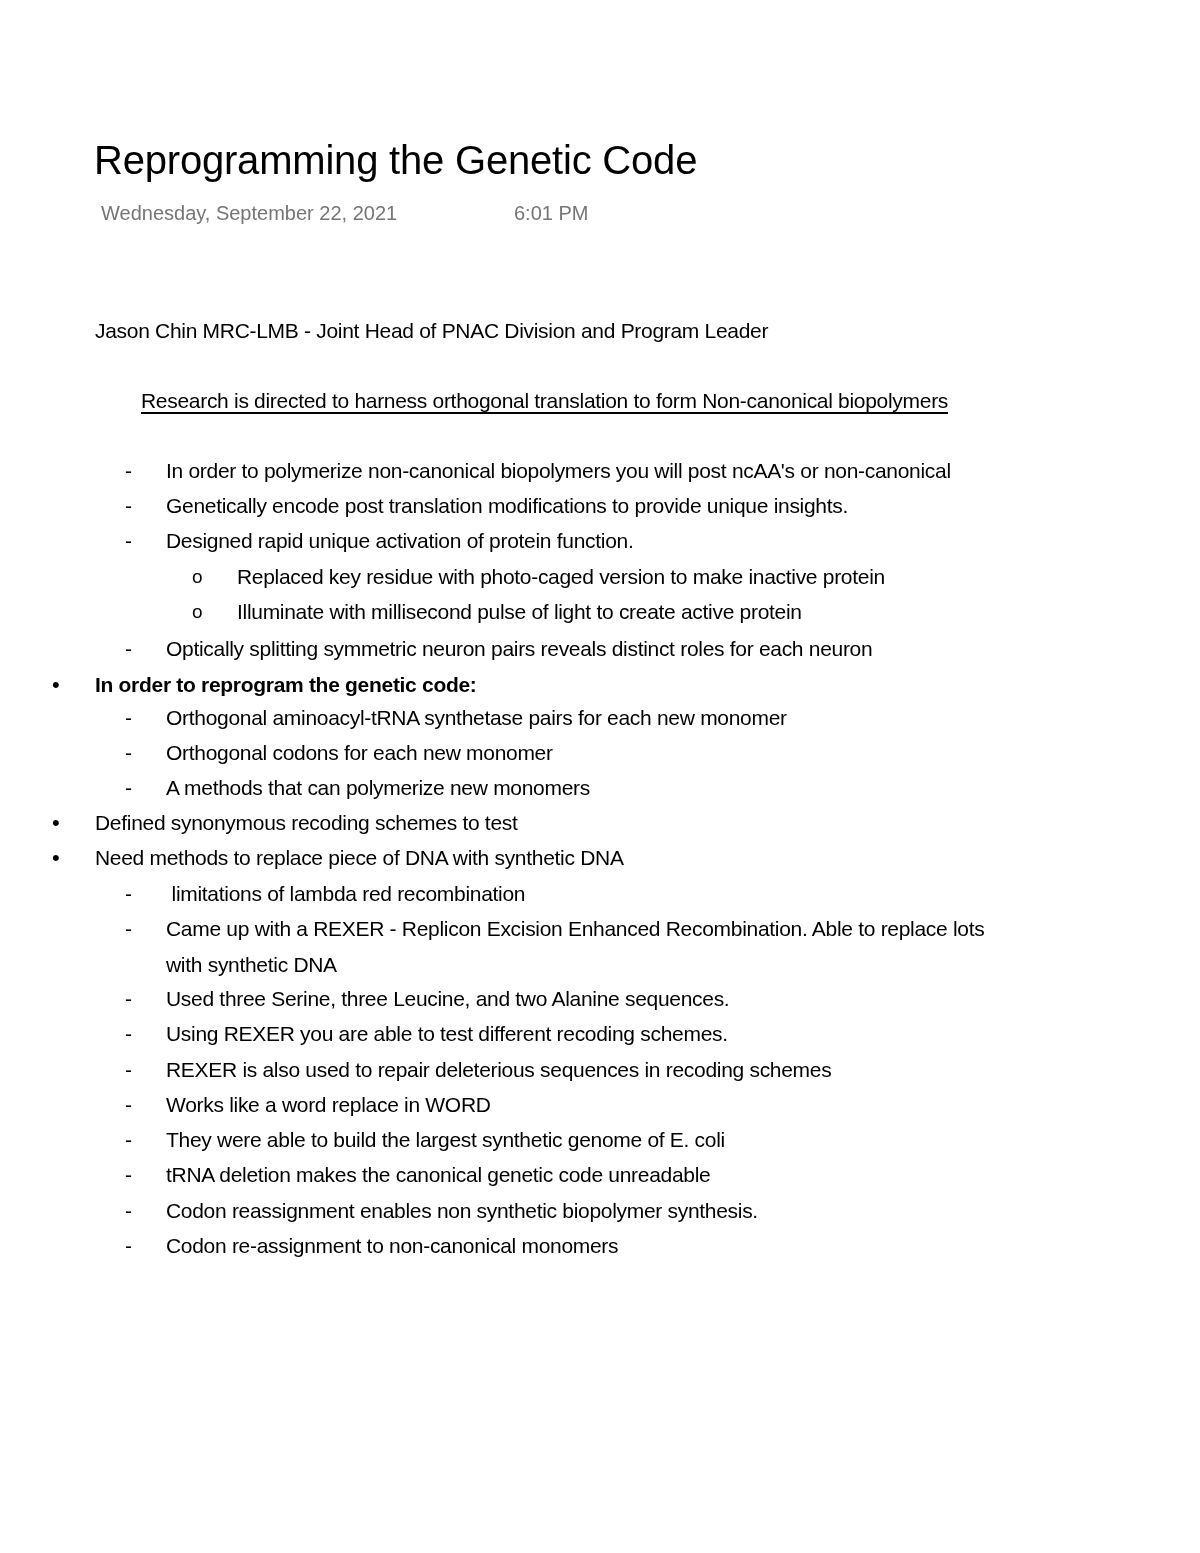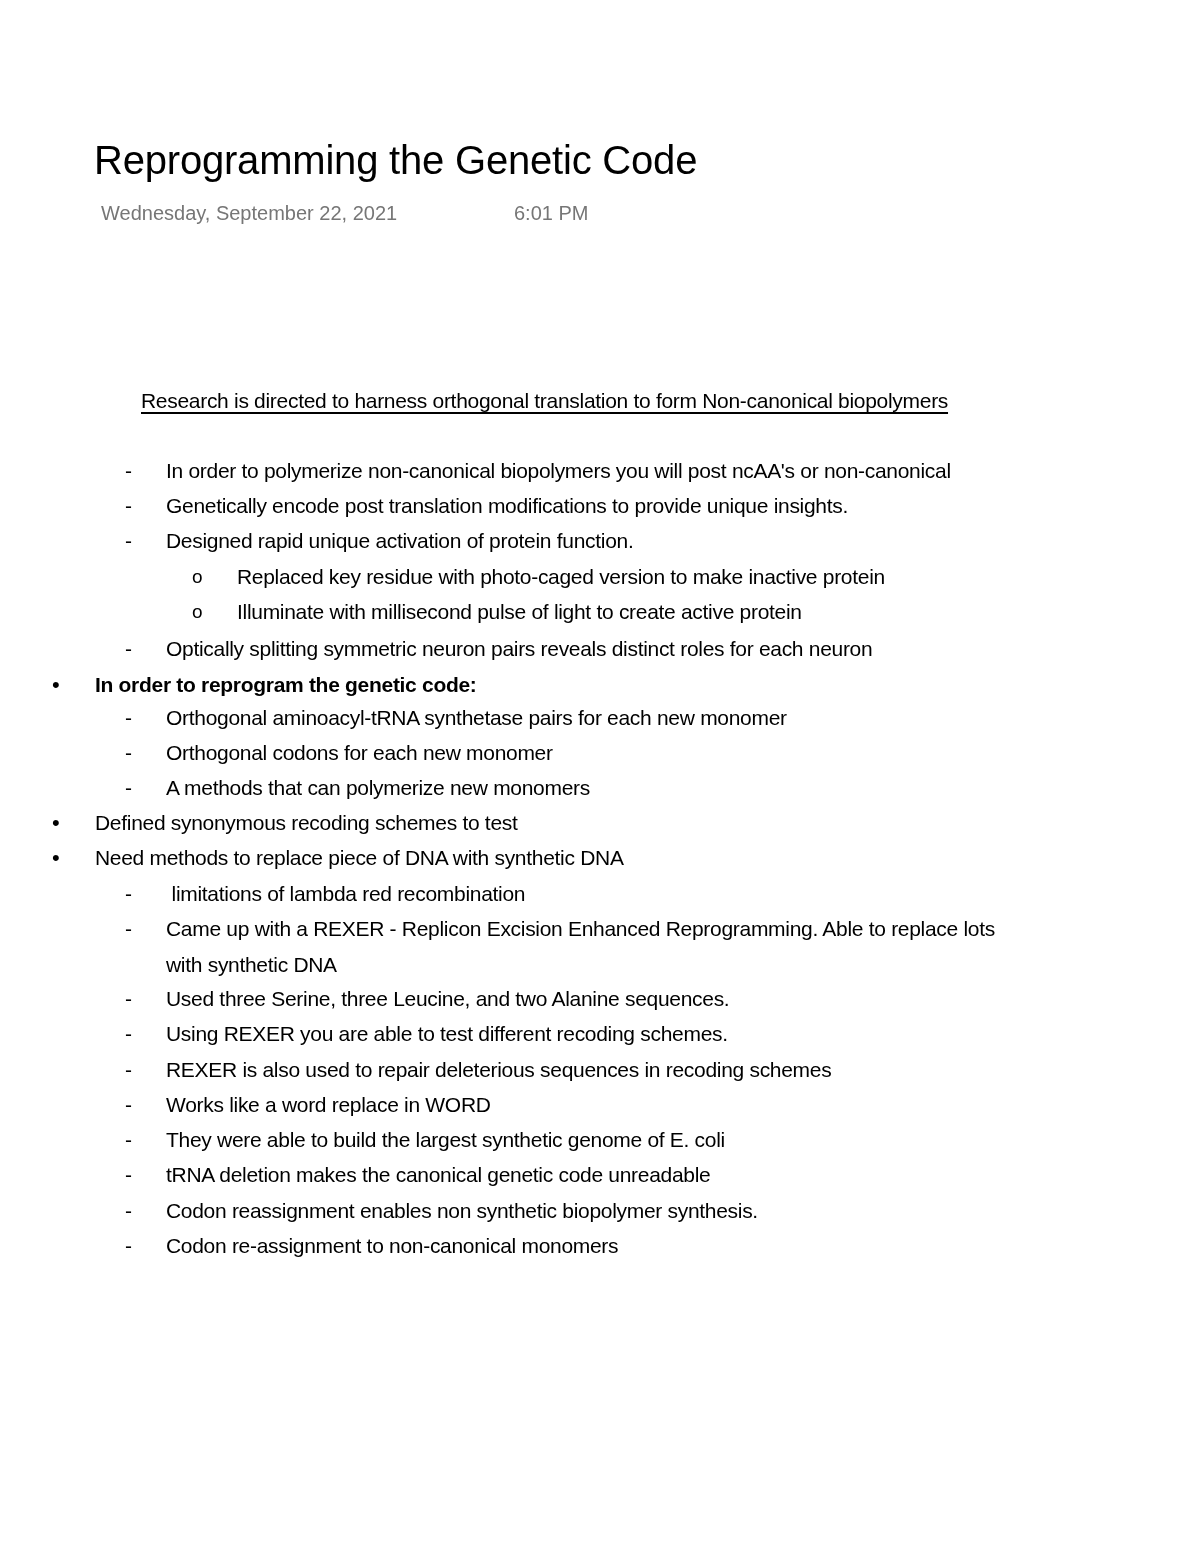--- a/index.html
+++ b/index.html
@@ -35,20 +35,21 @@
 </head>
 <body>
 
 <div class="page">
   <div class="title">Reprogramming the Genetic Code</div>
   <div class="meta">
     <span>Wednesday, September 22, 2021</span>
     <span class="time">6:01 PM</span>
   </div>
 
+  <div class="line author">Jason Chin MRC-LMB - Joint Head of PNAC Division and Program Leader</div>
   <div class="line heading">
     <span>Research is directed to harness orthogonal translation to form Non-canonical biopolymers</span>
   </div>
 
   <div id="list">
       <div>
         <span class="marker" style="left: 125px; top: 456px;">-</span>
         <span class="line" style="left: 166px; top: 456px; white-space: pre;">In order to polymerize non-canonical biopolymers you will post ncAA's or non-canonical</span>
       </div>
       <div>
@@ -94,21 +95,21 @@
       <div>
         <span class="marker" style="left: 52px; top: 843px; font-size: 22px;">•</span>
         <span class="line" style="left: 95px; top: 843px; white-space: pre;">Need methods to replace piece of DNA with synthetic DNA</span>
       </div>
       <div>
         <span class="marker" style="left: 125px; top: 879px;">-</span>
         <span class="line" style="left: 166px; top: 879px; white-space: pre;"> limitations of lambda red recombination</span>
       </div>
       <div>
         <span class="marker" style="left: 125px; top: 914px;">-</span>
-        <span class="line" style="left: 166px; top: 914px; white-space: pre;">Came up with a REXER - Replicon Excision Enhanced Reprogramming. Able to replace lots</span>
+        <span class="line" style="left: 166px; top: 914px; white-space: pre;">Came up with a REXER - Replicon Excision Enhanced Recombination. Able to replace lots</span>
       </div>
       <div>
         <span class="marker" style="left: 125px; top: 950px;"></span>
         <span class="line" style="left: 166px; top: 950px; white-space: pre;">with synthetic DNA</span>
       </div>
       <div>
         <span class="marker" style="left: 125px; top: 984px;">-</span>
         <span class="line" style="left: 166px; top: 984px; white-space: pre;">Used three Serine, three Leucine, and two Alanine sequences.</span>
       </div>
       <div>

